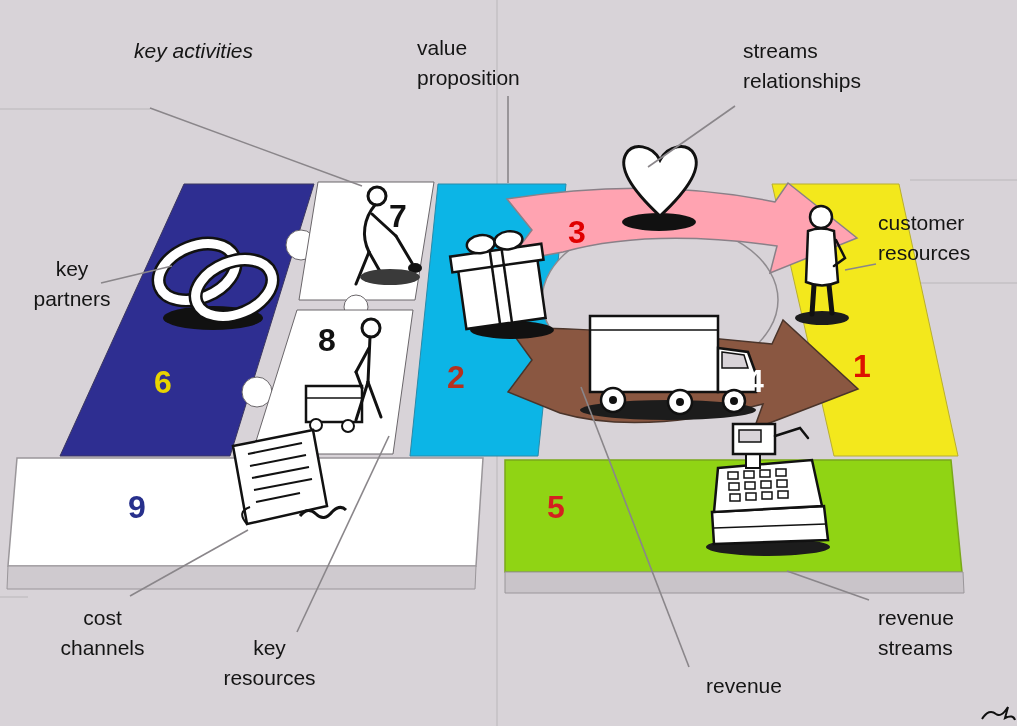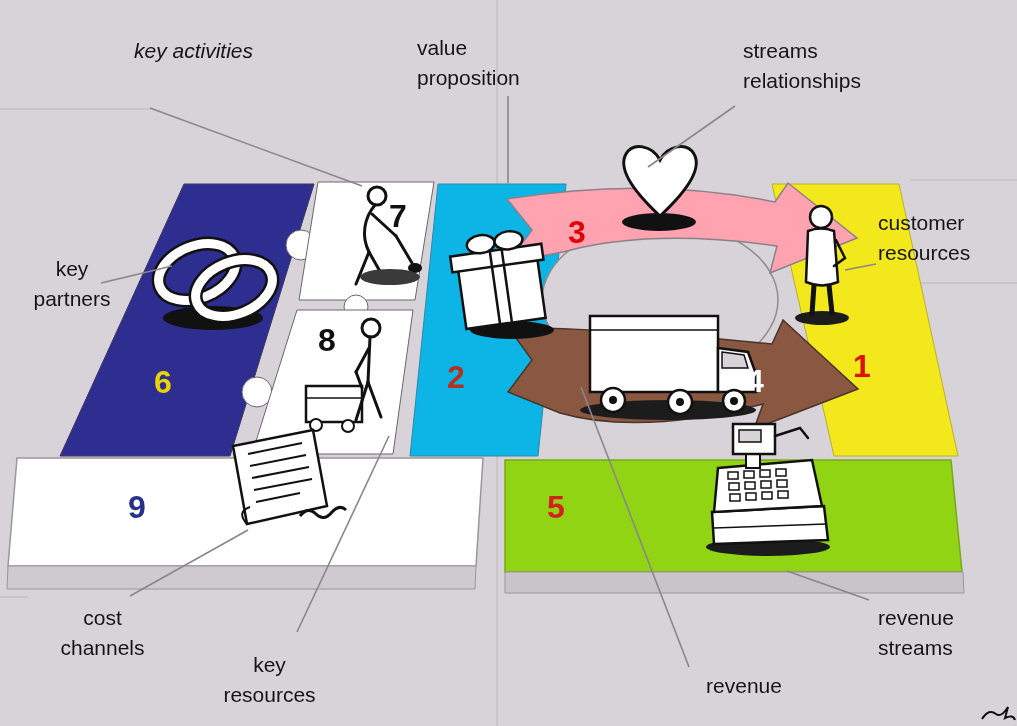--- a/index.html
+++ b/index.html
@@ -220,19 +220,19 @@
   <div class="label" style="left:417px; top:33px; width:120px;">value proposition</div>
 
   <div class="label" style="left:743px; top:36px; width:155px;">streams relationships</div>
 
   <div class="label center" style="left:22px; top:208px; width:100px;margin-top:46px;">key partners</div>
 
   <div class="label" style="left:878px; top:208px; width:120px;">customer resources</div>
 
   <div class="label center" style="left:50px; top:603px; width:105px;">cost channels</div>
 
-  <div class="label center" style="left:212px; top:633px; width:115px;margin-top:17px;">key resources</div>
+  <div class="label center" style="left:212px; top:633px; width:115px;">key resources</div>
 
   <div class="label center" style="left:664px; top:671px; width:160px;">revenue</div>
 
   <div class="label" style="left:878px; top:603px; width:105px;">revenue streams</div>
 
 </div>
 
 </body></html>

